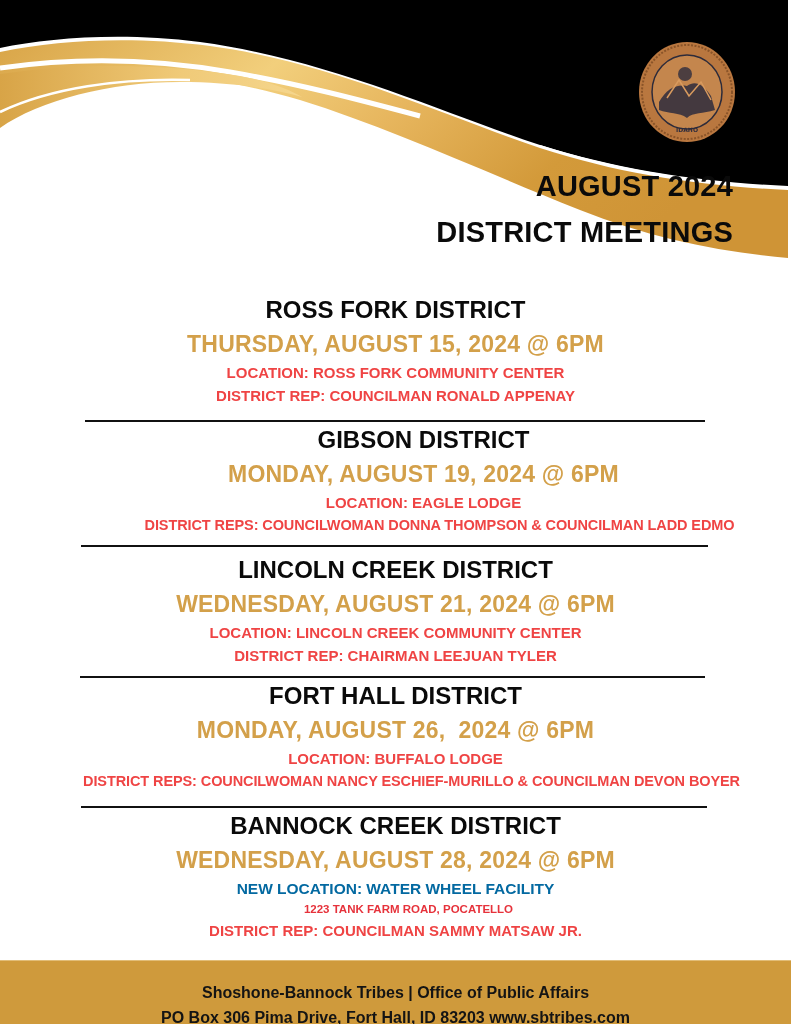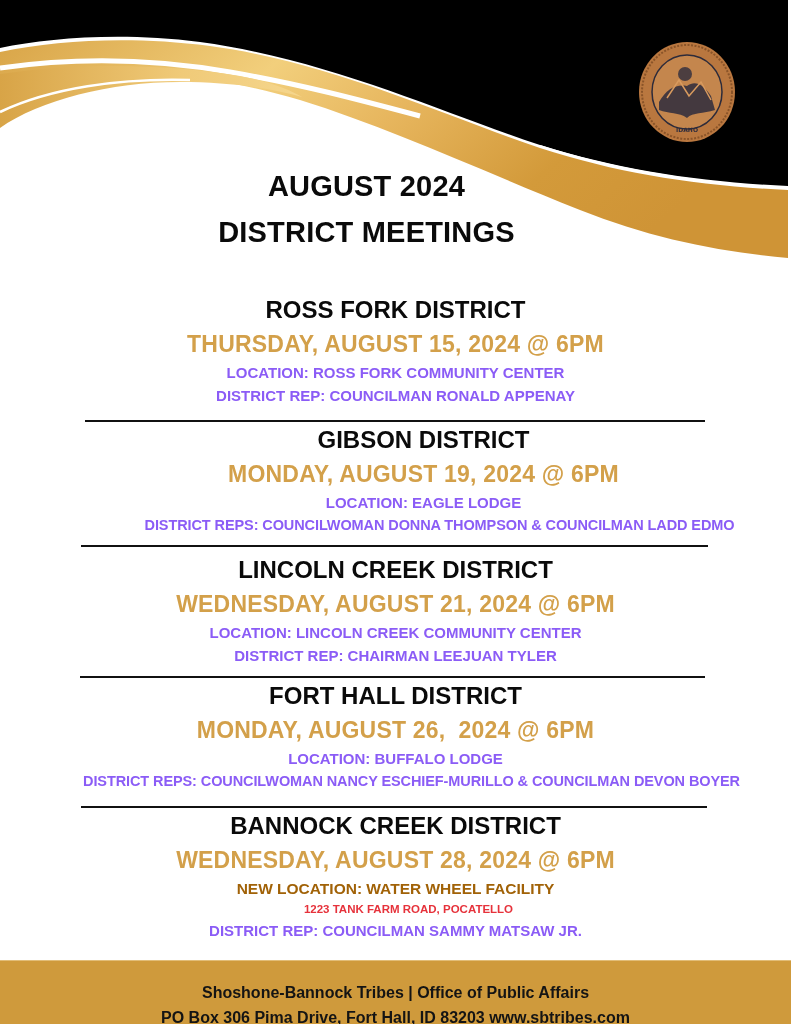--- a/index.html
+++ b/index.html
@@ -26,21 +26,21 @@
       position: absolute;
       left: 637px;
       top: 40px;
       width: 100px;
       height: 104px;
     }
     .title {
       position: absolute;
       left: 0;
       width: 733px;
-      text-align: center;
+      text-align: right;
       font-weight: 700;
       font-size: 29px;
       letter-spacing: 0.2px;
       color: #0a0a0a;
     }
     .title.l1 { top: 170px; }
     .title.l2 { top: 216px; }
 
     .district {
       position: absolute;
@@ -59,26 +59,26 @@
       font-weight: 700;
       font-size: 23px;
       color: #d3a04a;
       height: 34px;
       line-height: 34px;
       letter-spacing: 0.2px;
     }
     .district-line {
       font-weight: 700;
       font-size: 15px;
-      color: #8b5cf6;
+      color: #ef4444;
       height: 23px;
       line-height: 23px;
     }
     .district-line.red {
-      color: #a16207;
+      color: #0369a1;
       font-size: 15.5px;
     }
     .district-line.red-small {
       color: #e6323b;
       font-size: 11.5px;
       height: 19px;
       line-height: 19px;
       padding-left: 26px;
     }
     .district-line.wide {

